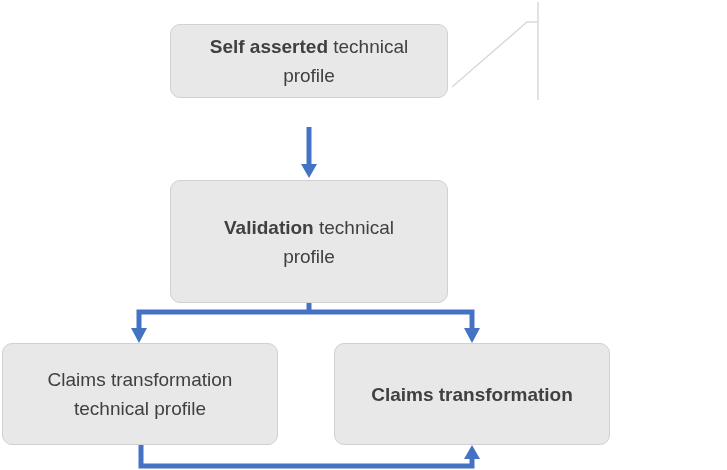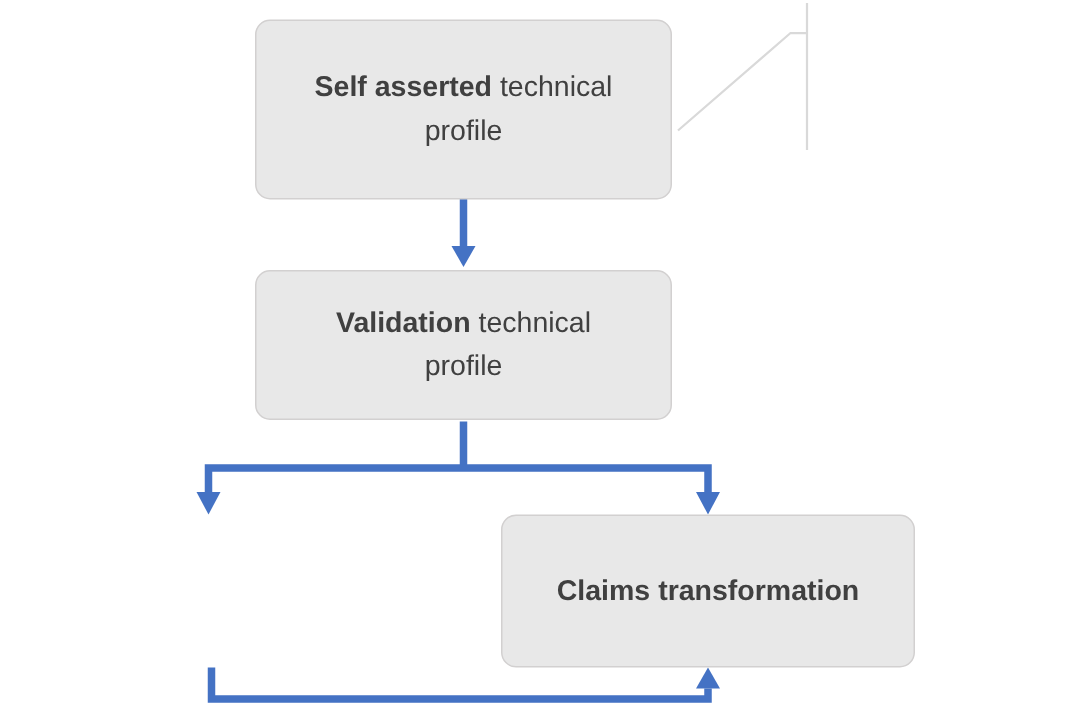--- a/index.html
+++ b/index.html
@@ -44,22 +44,22 @@
     display: flex;
     align-items: center;
     justify-content: center;
     text-align: center;
     font-size: 19px;
     line-height: 29px;
     color: var(--color-text, #404040);
     padding: 0 26px;
   }
   .node .bold { font-weight: 700; }
-  .node-self-asserted   { left: 170px; top: 13px;  width: 278px; height: 120px; }
-  .node-validation      { left: 170px; top: 180px; width: 278px; height: 100px; }
+  .node-self-asserted   { left: 170px; top: 24px;  width: 278px; height: 74px; }
+  .node-validation      { left: 170px; top: 180px; width: 278px; height: 123px; }
   .node-claims-tp       { left: 2px;   top: 343px; width: 276px; height: 102px; }
   .node-claims          { left: 334px; top: 343px; width: 276px; height: 102px; font-weight: 700; }
   .annotation {
     position: absolute;
     left: 550px;
     top: 26px;
     width: 172px;
     text-align: center;
     font-size: 19px;
     line-height: 29px;
@@ -96,19 +96,22 @@
   </svg>
 
   <div class="node node-self-asserted">
     <span><span class="bold">Self asserted</span><span> technical profile</span></span>
   </div>
 
   <div class="node node-validation">
     <span><span class="bold">Validation</span><span> technical profile</span></span>
   </div>
 
+  <div class="node node-claims-tp">
+    <span><span class="bold"></span><span>Claims transformation technical profile</span></span>
+  </div>
 
   <div class="node node-claims">
     <span><span class="bold">Claims transformation</span><span></span></span>
   </div>
 
 
 </div>
 
 </body></html>

